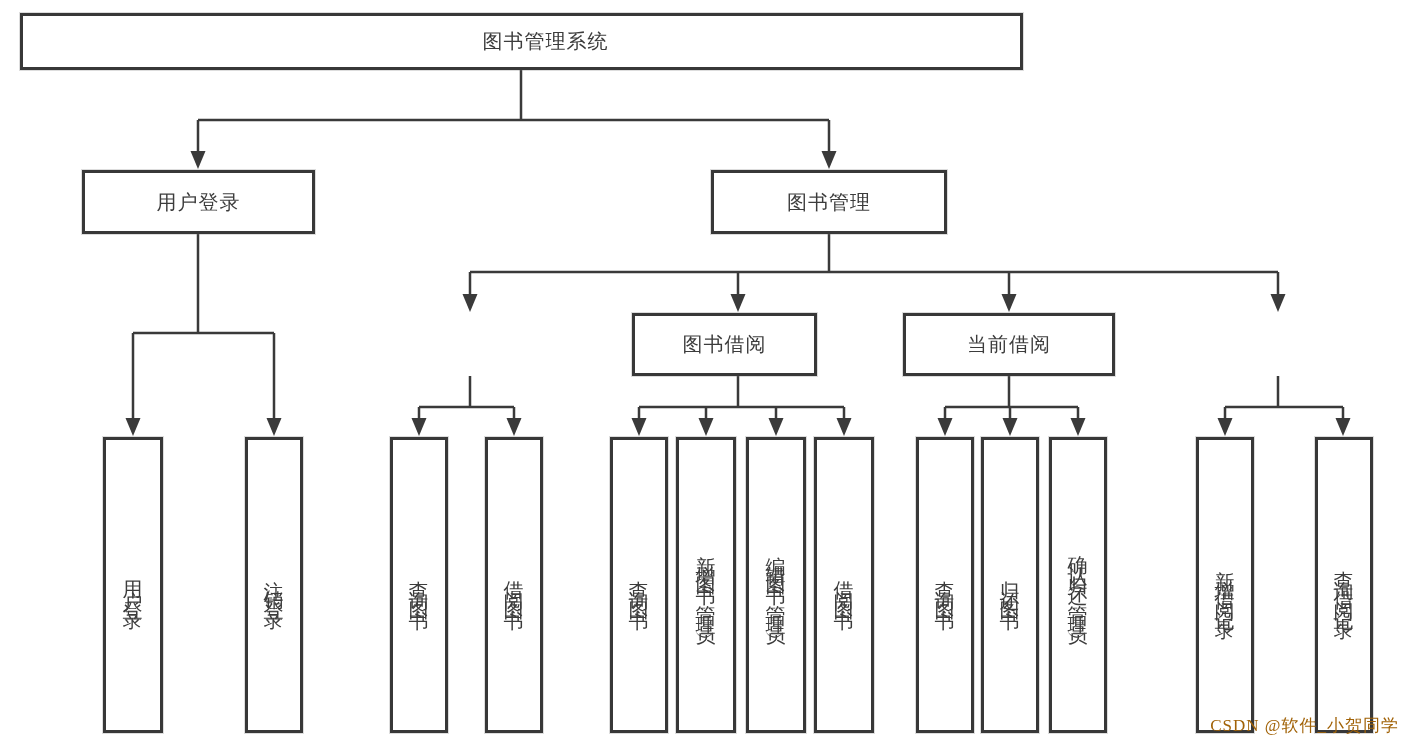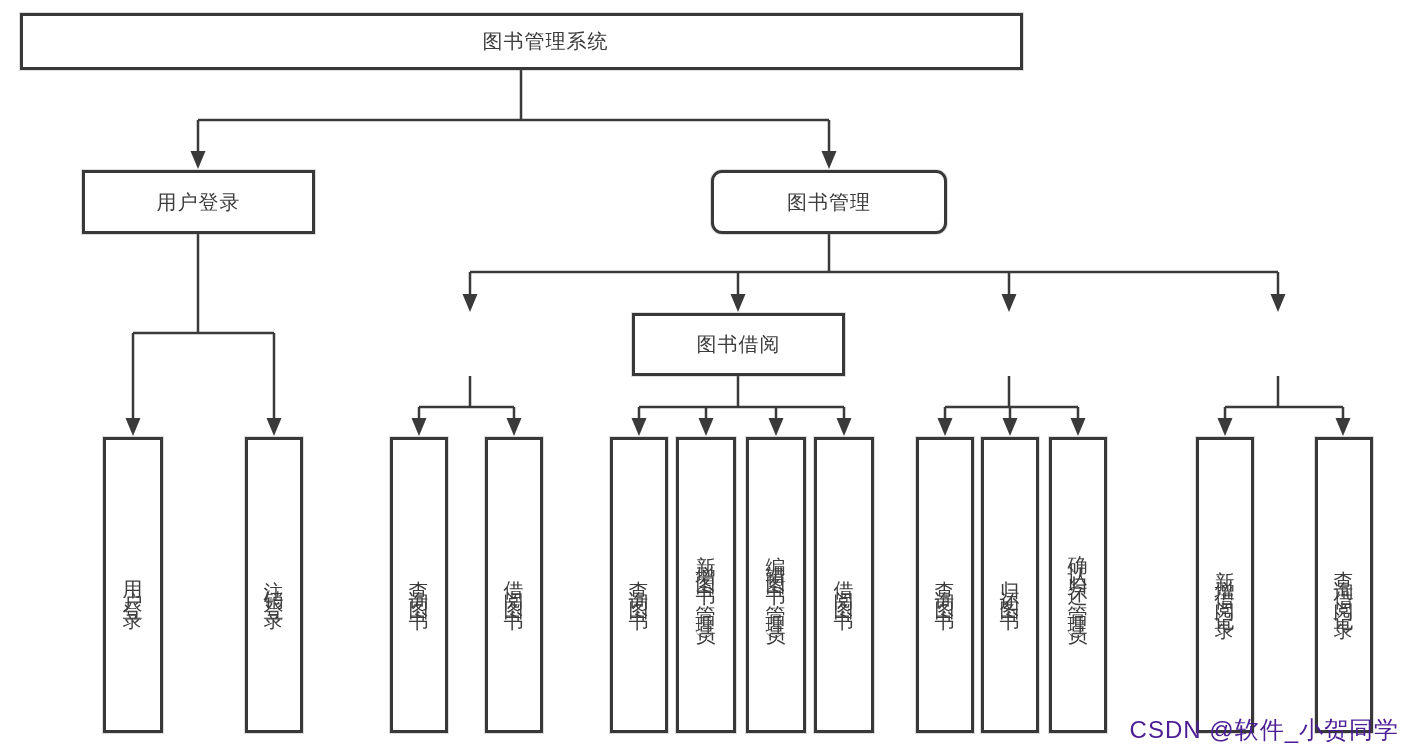--- a/index.html
+++ b/index.html
@@ -57,24 +57,25 @@
     font-size: 20px;
     letter-spacing: 10px;
     line-height: 1;
     color: #3c3c3c;
     box-shadow: 0 0 0 1px rgba(120,120,120,0.25);
   }
   .watermark {
     position: absolute;
     right: 6px;
     top: 714px;
-    font-size: 24px;
-    color: #4c1d95;
+    font-size: 17px;
+    color: #a16207;
     letter-spacing: 1px;
     white-space: nowrap;
+    font-family: Liberation Serif, serif;
   }
 </style>
 </head>
 <body>
 
 <div class="canvas">
 
   <svg class="connectors" viewBox="0 0 1405 747" xmlns="http://www.w3.org/2000/svg">
 
     <g>
@@ -121,23 +122,24 @@
     <g>
       <path d="M1278 376 V407 M1225 407 H1343 M1225 407 V420 M1343 407 V420"></path>
       <polygon points="1217.5,418 1232.5,418 1225,436"></polygon>
       <polygon points="1335.5,418 1350.5,418 1343,436"></polygon>
     </g>
   </svg>
 
   <div class="hnode" style="left:20px; top:13px; width:1003px; height:57px;padding-left:48px;">图书管理系统</div>
 
   <div class="hnode" style="left:82px; top:170px; width:233px; height:64px;">用户登录</div>
-  <div class="hnode" style="left:711px; top:170px; width:236px; height:64px;border-radius:11px;">图书管理</div>
+  <div class="hnode" style="left:711px; top:170px; width:236px; height:64px;">图书管理</div>
 
-  <div class="hnode" style="left:632px; top:313px; width:213px; height:63px;">图书借阅</div>
+  <div class="hnode" style="left:632px; top:313px; width:185px; height:63px;">图书借阅</div>
+  <div class="hnode" style="left:903px; top:313px; width:212px; height:63px;">当前借阅</div>
 
   <div class="vnode" style="left:103px; width:60px;">用户登录</div>
   <div class="vnode" style="left:245px; width:58px;">注销登录</div>
 
   <div class="vnode" style="left:390px; width:58px;">查询图书</div>
   <div class="vnode" style="left:485px; width:58px;">借阅图书</div>
 
   <div class="vnode" style="left:610px; width:58px;">查询图书</div>
   <div class="vnode" style="left:676px; width:60px;">新增图书（管理员）</div>
   <div class="vnode" style="left:746px; width:60px;">编辑图书（管理员）</div>

